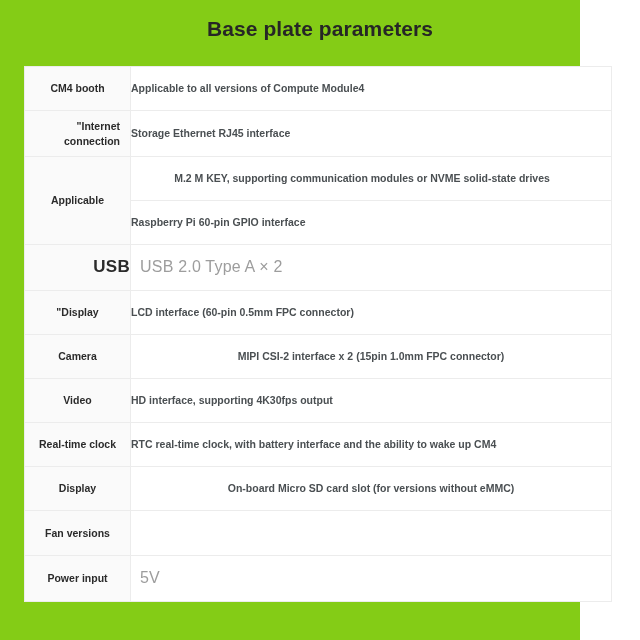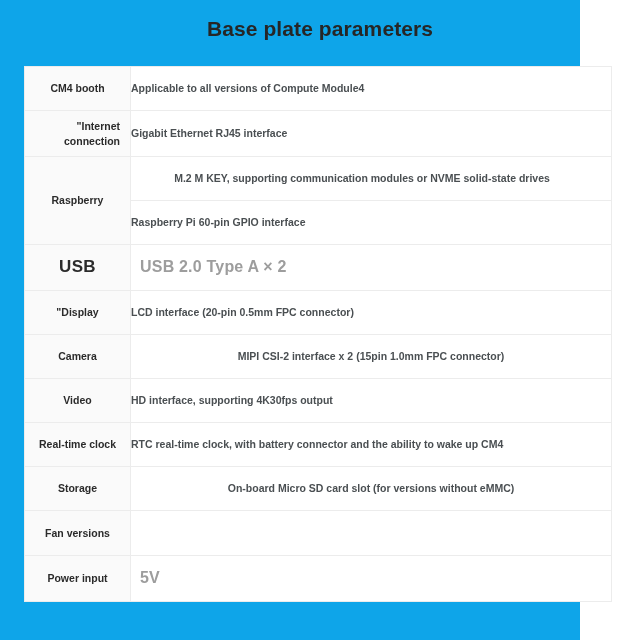--- a/index.html
+++ b/index.html
@@ -13,21 +13,21 @@
     height: 640px;
     overflow: hidden;
     font-family: "Liberation Sans", sans-serif;
     -webkit-font-smoothing: antialiased;
   }
 
   .page {
     position: relative;
     width: 580px;
     height: 640px;
-    background: #0ea5e9;
+    background: #84cc16;
   }
 
   
   .page-title {
     position: absolute;
     left: 0;
     top: 17px;
     width: 640px;
     text-align: center;
     font-size: 21px;
@@ -61,20 +61,21 @@
     font-weight: bold;
     color: #2b2b2b;
     line-height: 1.35;
     padding: 6px 8px;
     box-sizing: border-box;
   }
   .lbl.two-line { text-align: right; padding-right: 10px; }
   .lbl.big {
     font-size: 17px;
     letter-spacing: 0.3px;
+    text-align: right;
   }
 
   
   .val {
     background: #ffffff;
     font-size: 10.5px;
     font-weight: bold;
     color: #4a4f52;
     padding: 6px 0 6px 8px;
     line-height: 1.4;
@@ -85,21 +86,21 @@
     text-align: center;
     padding-left: 0;
     padding-right: 0;
   }
   
   .val.center.bleed-left {
     text-indent: -18px;
   }
   .val.light {
     font-size: 16px;
-    font-weight: bold;
+    font-weight: normal;
     color: #9d9d9d;
     letter-spacing: 0.2px;
     padding-left: 9px;
   }
   .val.empty { height: 44px; }
 
   
   .r-std   { height: 44px; }
   .r-tall  { height: 46px; }
 </style>
@@ -113,59 +114,59 @@
   <table class="spec-table">
     <tbody>
 
       <tr class="r-std">
         <td class="lbl">CM4 booth</td>
         <td class="val">Applicable to all versions of Compute Module4</td>
       </tr>
 
       <tr class="r-tall">
         <td class="lbl two-line">"Internet connection</td>
-        <td class="val">Gigabit Ethernet RJ45 interface</td>
+        <td class="val">Storage Ethernet RJ45 interface</td>
       </tr>
 
       <tr class="r-std">
-        <td class="lbl" rowspan="2">Raspberry</td>
+        <td class="lbl" rowspan="2">Applicable</td>
         <td class="val center bleed-left">M.2 M KEY, supporting communication modules or NVME solid-state drives</td>
       </tr>
 
       <tr class="r-std">
         <td class="val">Raspberry Pi 60-pin GPIO interface</td>
       </tr>
 
       <tr class="r-tall">
         <td class="lbl big">USB</td>
         <td class="val light">USB 2.0 Type A × 2</td>
       </tr>
 
       <tr class="r-std">
         <td class="lbl">"Display</td>
-        <td class="val">LCD interface (20-pin 0.5mm FPC connector)</td>
+        <td class="val">LCD interface (60-pin 0.5mm FPC connector)</td>
       </tr>
 
       <tr class="r-std">
         <td class="lbl">Camera</td>
         <td class="val center">MIPI CSI-2 interface x 2 (15pin 1.0mm FPC connector)</td>
       </tr>
 
       <tr class="r-std">
         <td class="lbl">Video</td>
         <td class="val">HD interface, supporting 4K30fps output</td>
       </tr>
 
       <tr class="r-std">
         <td class="lbl">Real-time clock</td>
-        <td class="val">RTC real-time clock, with battery connector and the ability to wake up CM4</td>
+        <td class="val">RTC real-time clock, with battery interface and the ability to wake up CM4</td>
       </tr>
 
       <tr class="r-std">
-        <td class="lbl">Storage</td>
+        <td class="lbl">Display</td>
         <td class="val center">On-board Micro SD card slot (for versions without eMMC)</td>
       </tr>
 
       <tr class="r-std">
         <td class="lbl">Fan versions</td>
         <td class="val empty"></td>
       </tr>
 
       <tr class="r-tall">
         <td class="lbl">Power input</td>

